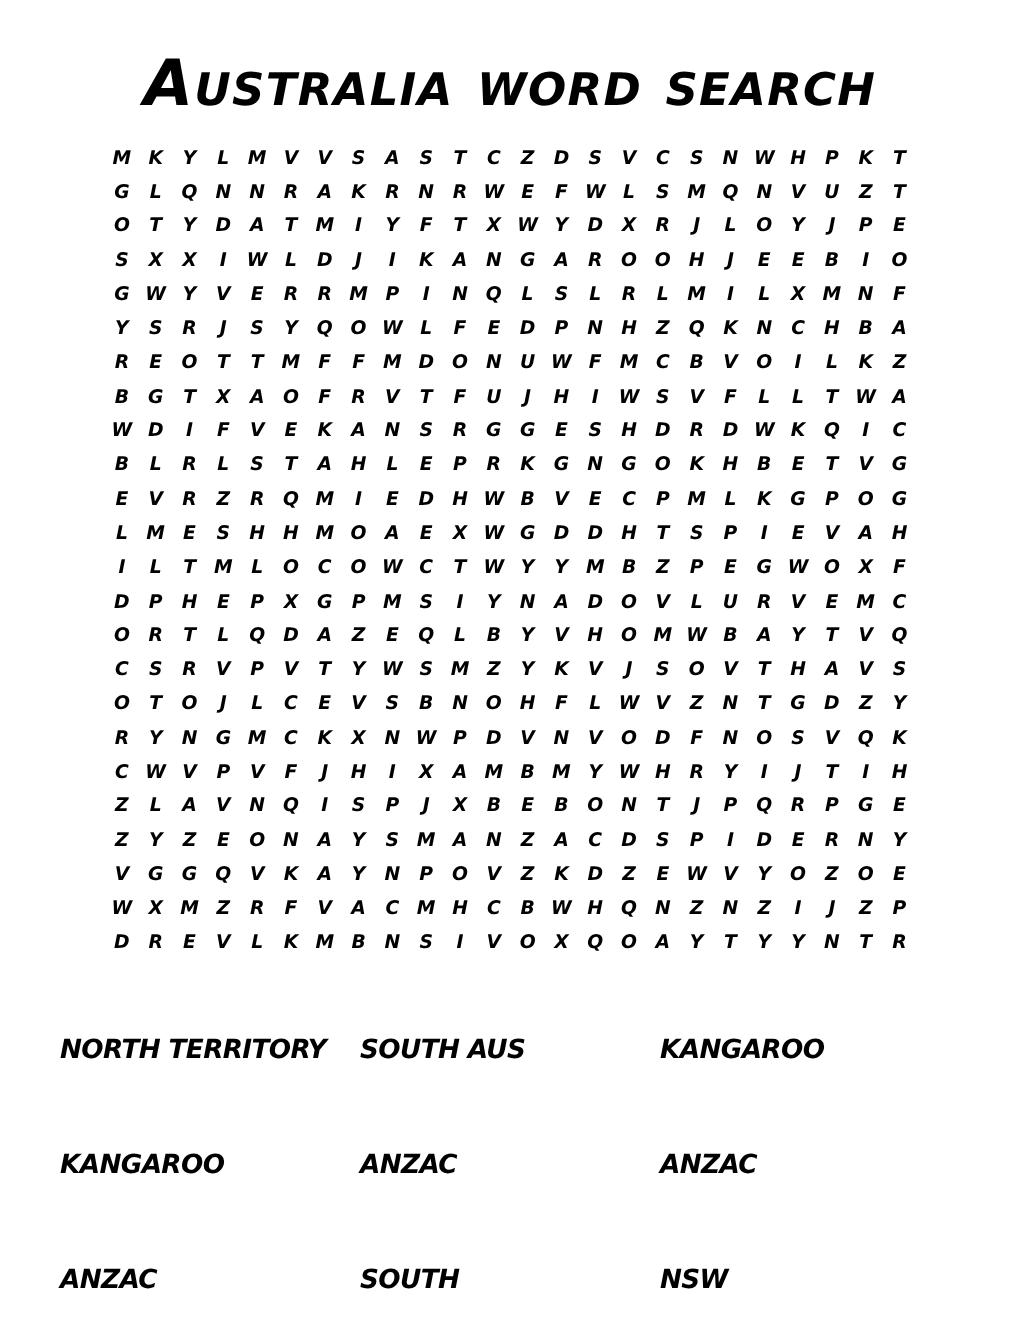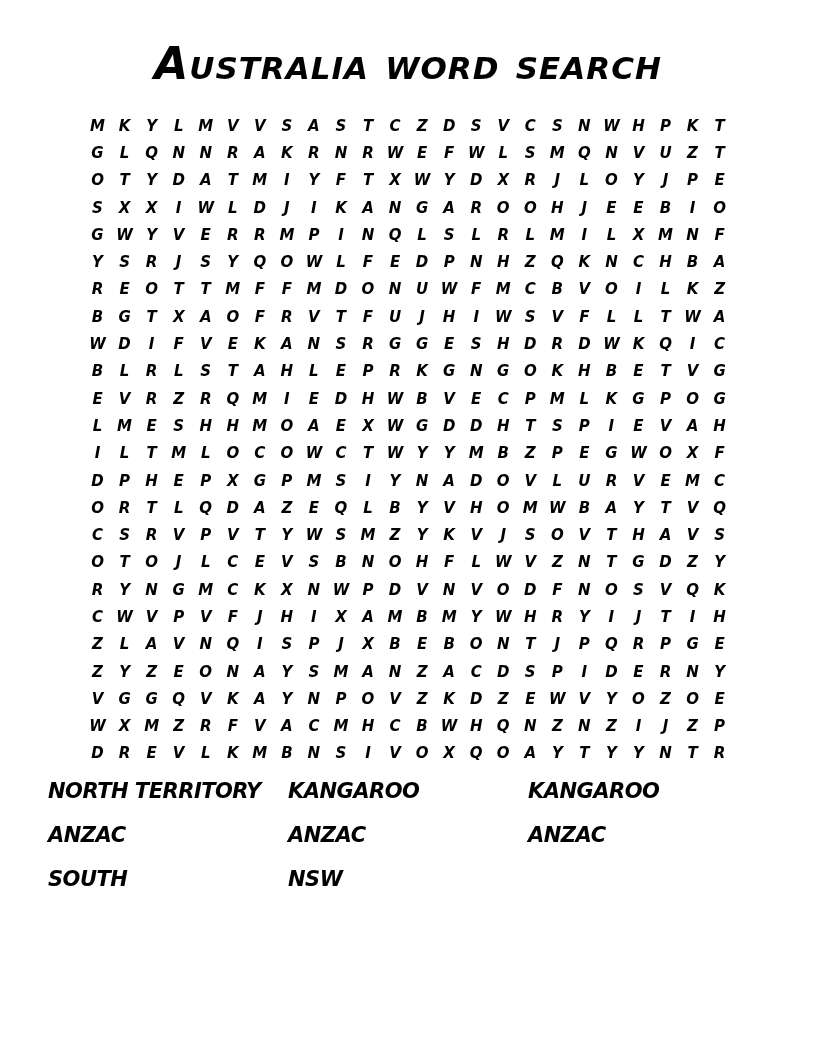--- a/index.html
+++ b/index.html
@@ -1,28 +1,28 @@
 <!DOCTYPE html>
 <html><head>
 <meta charset="utf-8">
 <style>
   html, body { margin:0; padding:0; background:#ffffff; }
   body { width:816px; height:1056px; position:relative; overflow:hidden;
          font-family:"DejaVu Sans", sans-serif; color:#000; }
   .title { position:absolute; top:38px; left:0; width:816px; text-align:center;
            font-family:"DejaVu Sans", sans-serif; font-weight:bold; font-style:italic;
-           font-size:44px; letter-spacing:1px; font-variant:small-caps; }
+           font-size:51px; letter-spacing:1px; font-variant:small-caps; }
   .grid { position:absolute; top:112px; left:84px; }
   .grid-row { display:flex; height:27.3px; align-items:center; }
   .cell { width:27.05px; text-align:center; font-family:"DejaVu Sans", sans-serif;
           font-weight:bold; font-style:italic; font-size:15px; }
   .words { position:absolute; top:778px; left:48px; width:720px;
            display:grid; grid-template-columns:240px 240px 240px; row-gap:17px; }
   .word { font-family:"DejaVu Sans", sans-serif; font-weight:bold; font-style:italic;
-          font-size:21px; height:27px; line-height:27px; white-space:nowrap; letter-spacing:-0.5px; }
+          font-size:21px; height:27px; line-height:27px; white-space:nowrap; letter-spacing:-0.5px;margin-top:48px; }
 </style>
 </head>
 <body>
 
 <div class="title">Australia word search</div>
 
 <div class="grid" id="grid">
     <div class="grid-row">
       <span class="cell">M</span>
       <span class="cell">K</span>
@@ -644,20 +644,21 @@
       <span class="cell">Y</span>
       <span class="cell">Y</span>
       <span class="cell">N</span>
       <span class="cell">T</span>
       <span class="cell">R</span>
     </div>
   </div>
 
 <div class="words" id="words">
     <div class="word">NORTH TERRITORY</div>
+    <div class="word">SOUTH AUS</div>
     <div class="word">KANGAROO</div>
     <div class="word">KANGAROO</div>
     <div class="word">ANZAC</div>
     <div class="word">ANZAC</div>
     <div class="word">ANZAC</div>
     <div class="word">SOUTH</div>
     <div class="word">NSW</div>
   </div>
 
 </body></html>

